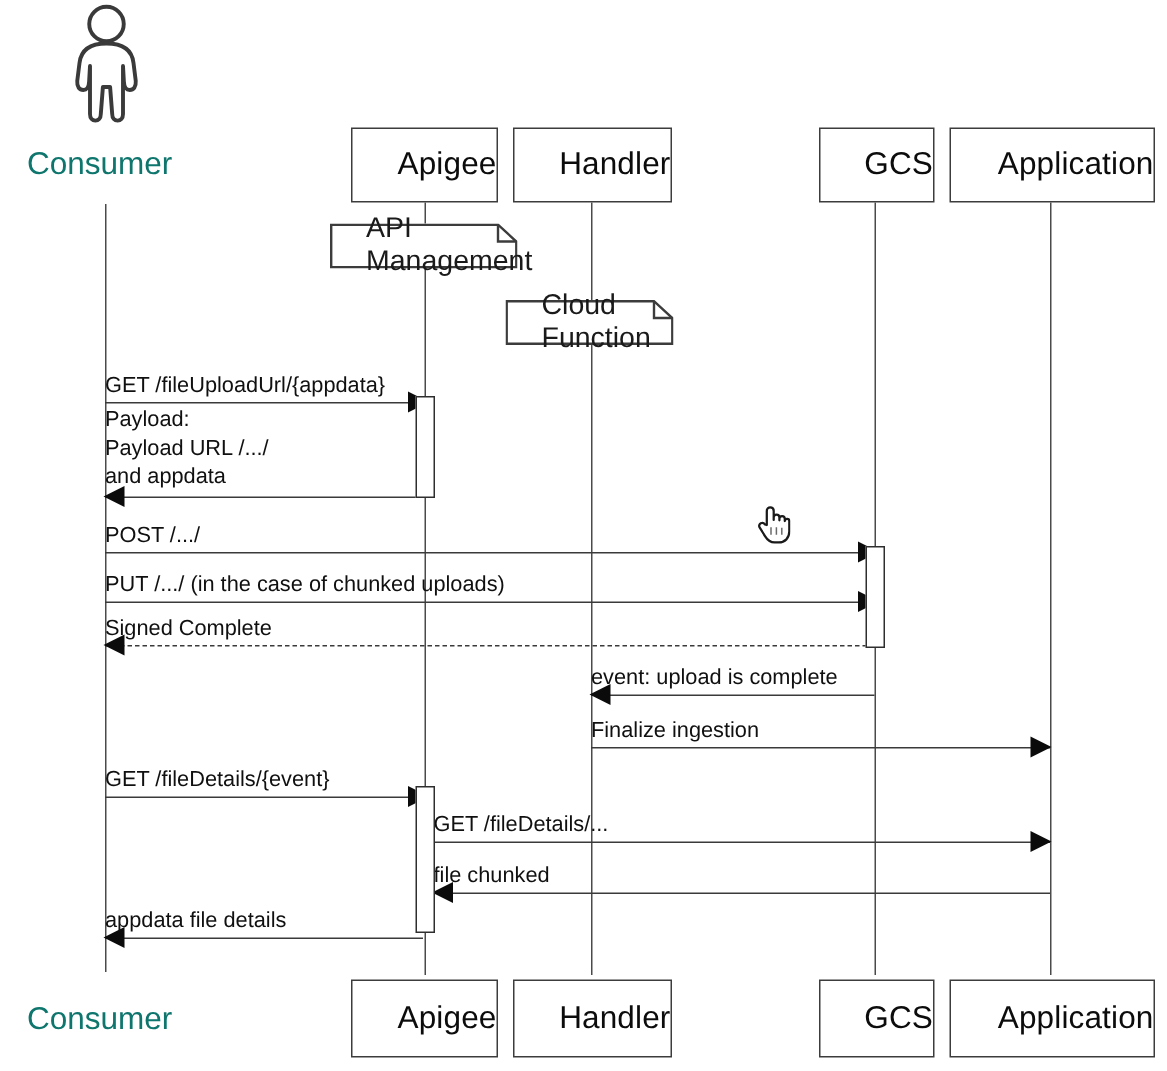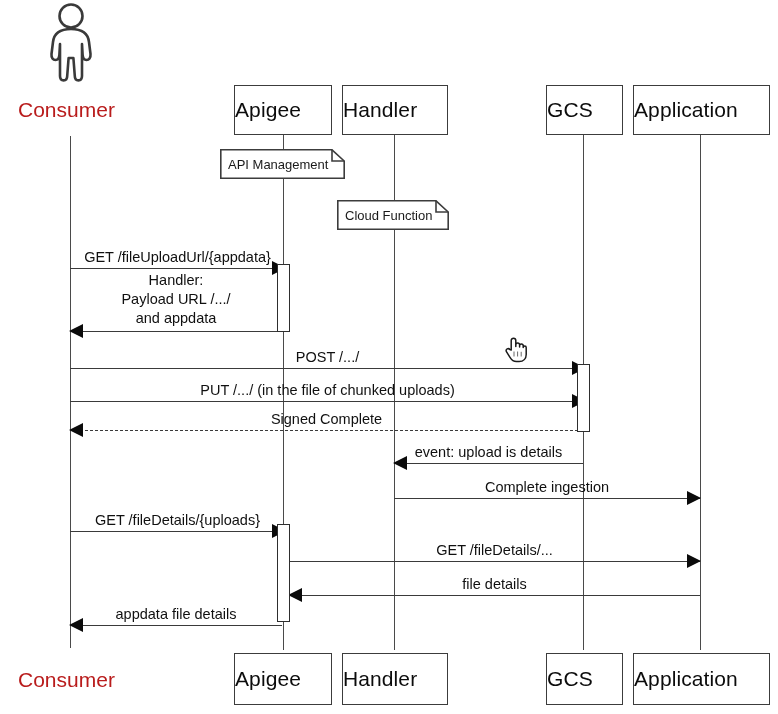--- a/index.html
+++ b/index.html
@@ -1,35 +1,35 @@
 <!DOCTYPE html>
 <html><head>
 <meta charset="utf-8">
 <style>
   html,body{margin:0;padding:0;background:#ffffff;}
   body{width:778px;height:714px;font-family:"Liberation Sans",sans-serif;color:#111111;overflow:hidden;}
   #stage{position:relative;width:778px;height:714px;}
 
   .lifeline{position:absolute;width:0;border-left:1.6px solid #4a4a4a;}
   .lbox{position:absolute;box-sizing:border-box;border:1.6px solid #3c3c3c;background:#ffffff;
-        display:flex;align-items:center;justify-content:flex-start;font-size:21px;color:#0c0c0c;letter-spacing:.1px;}
-  .actor-label{position:absolute;font-size:21px;color:#b91c1c;white-space:nowrap;}
+        display:flex;align-items:center;justify-content:flex-end;font-size:21px;color:#0c0c0c;letter-spacing:.1px;}
+  .actor-label{position:absolute;font-size:21px;color:#0f766e;white-space:nowrap;}
 
-  .note{position:absolute;box-sizing:border-box;background:#ffffff;font-size:13px;color:#1a1a1a;
-        display:flex;align-items:center;padding-left:8px;}
+  .note{position:absolute;box-sizing:border-box;background:#ffffff;font-size:19px;color:#1a1a1a;
+        display:flex;align-items:center;padding-left:24px;}
   .note .nbody{position:absolute;inset:0;}
   .note .ntext{position:relative;z-index:3;}
 
   .msg{position:absolute;height:0;}
   .msg .line{position:absolute;left:0;right:0;top:0;border-top:1.6px solid #3a3a3a;}
   .msg.dashed .line{border-top:1.6px dashed #3a3a3a;}
   .msg .head{position:absolute;top:-7px;width:0;height:0;}
   .msg.right .head{right:-1px;border-top:7px solid transparent;border-bottom:7px solid transparent;border-left:14px solid #0b0b0b;}
   .msg.left  .head{left:-1px; border-top:7px solid transparent;border-bottom:7px solid transparent;border-right:14px solid #0b0b0b;}
-  .msg .lbl{position:absolute;bottom:3px;width:100%;text-align:center;font-size:14.5px;color:#101010;white-space:nowrap;}
+  .msg .lbl{position:absolute;bottom:3px;width:100%;font-size:14.5px;color:#101010;white-space:nowrap;}
   .msg .lbl.multi{white-space:normal;line-height:19px;bottom:3px;}
 
   .activation{position:absolute;box-sizing:border-box;background:#ffffff;border:1.5px solid #2e2e2e;z-index:4;}
 
   .actor-icon{position:absolute;}
   .cursor{position:absolute;z-index:30;}
 </style>
 </head>
 <body>
 
@@ -93,72 +93,72 @@
   <div class="msg right" style="left:70px;top:268px;width:215px;">
     <div class="line"></div>
     <div class="head"></div>
     <div class="lbl">GET /fileUploadUrl/{appdata}</div>
   </div>
 
   <div class="msg left" style="left:70px;top:331px;width:212px;">
     <div class="line"></div>
     <div class="head"></div>
     <div class="lbl multi" style="bottom:3px;">
-      <span>Handler:</span><br>
+      <span>Payload:</span><br>
       <span>Payload URL /.../</span><br>
       <span>and appdata</span>
     </div>
   </div>
 
   <div class="msg right" style="left:70px;top:368px;width:515px;">
     <div class="line"></div>
     <div class="head"></div>
     <div class="lbl">POST /.../</div>
   </div>
 
   <div class="msg right" style="left:70px;top:401px;width:515px;">
     <div class="line"></div>
     <div class="head"></div>
-    <div class="lbl">PUT /.../ (in the file of chunked uploads)</div>
+    <div class="lbl">PUT /.../ (in the case of chunked uploads)</div>
   </div>
 
   <div class="msg left dashed" style="left:70px;top:430px;width:513px;">
     <div class="line"></div>
     <div class="head"></div>
     <div class="lbl">Signed Complete</div>
   </div>
 
   <div class="msg left" style="left:394px;top:463px;width:189px;">
     <div class="line"></div>
     <div class="head"></div>
-    <div class="lbl">event: upload is details</div>
+    <div class="lbl">event: upload is complete</div>
   </div>
 
   <div class="msg right" style="left:394px;top:498px;width:306px;">
     <div class="line"></div>
     <div class="head"></div>
-    <div class="lbl">Complete ingestion</div>
+    <div class="lbl">Finalize ingestion</div>
   </div>
 
   <div class="msg right" style="left:70px;top:531px;width:215px;">
     <div class="line"></div>
     <div class="head"></div>
-    <div class="lbl">GET /fileDetails/{uploads}</div>
+    <div class="lbl">GET /fileDetails/{event}</div>
   </div>
 
   <div class="msg right" style="left:289px;top:561px;width:411px;">
     <div class="line"></div>
     <div class="head"></div>
     <div class="lbl">GET /fileDetails/...</div>
   </div>
 
   <div class="msg left" style="left:289px;top:595px;width:411px;">
     <div class="line"></div>
     <div class="head"></div>
-    <div class="lbl">file details</div>
+    <div class="lbl">file chunked</div>
   </div>
 
   <div class="msg left" style="left:70px;top:625px;width:212px;">
     <div class="line"></div>
     <div class="head"></div>
     <div class="lbl">appdata file details</div>
   </div>
 
   <div class="actor-label" style="left:18px;top:668px;">Consumer</div>
 

